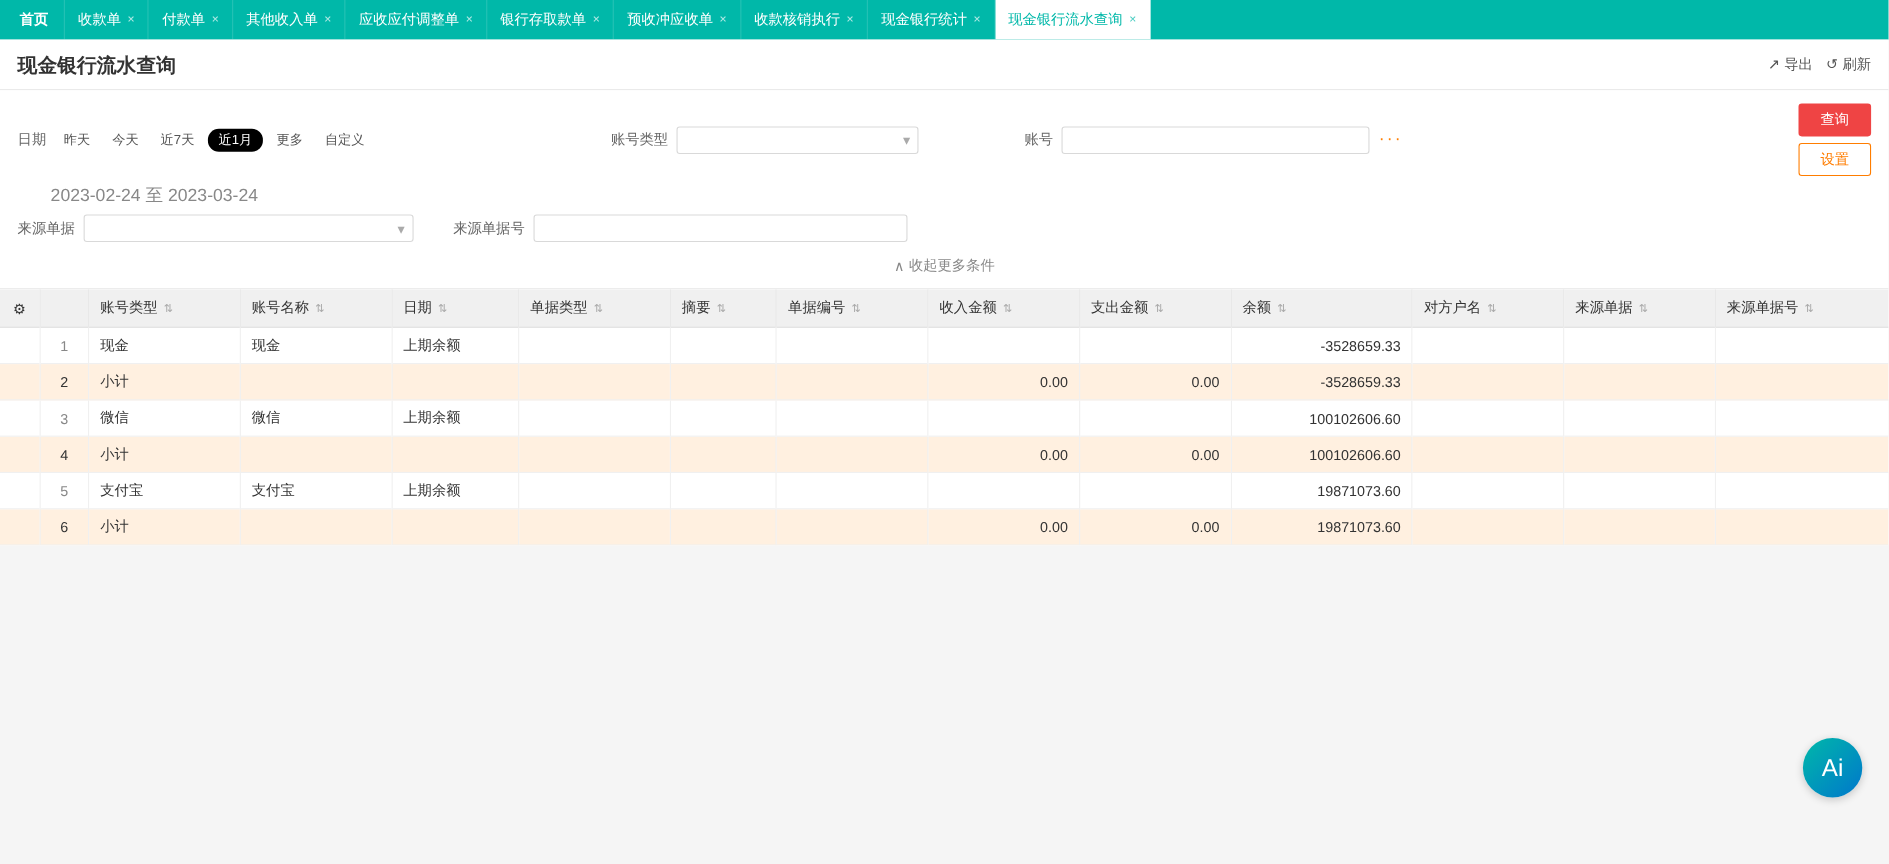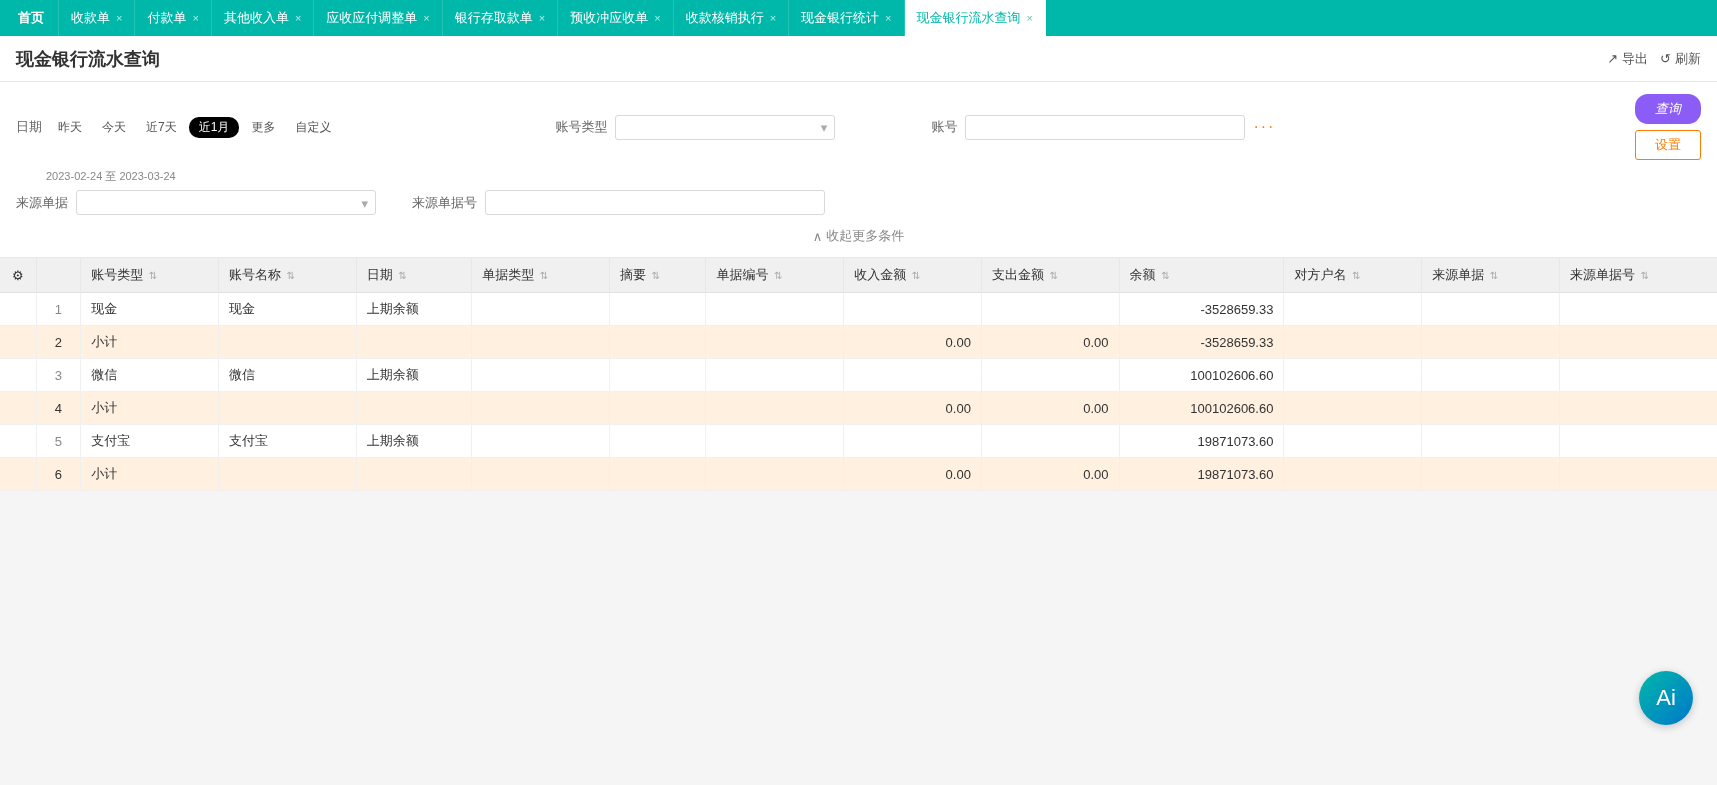--- a/index.html
+++ b/index.html
@@ -103,21 +103,21 @@
       color: #555;
       font-size: 12px;
     }
     .date-btn.active {
       background: #000000;
       color: #fff;
       border-radius: 10px;
       padding: 2px 10px;
     }
     .date-range {
-      font-size: 11px;
+      font-size: 16px;
       color: #888;
       margin-top: 2px;
     }
     .filter-select {
       border: 1px solid #d9d9d9;
       border-radius: 3px;
       padding: 4px 28px 4px 8px;
       min-width: 160px;
       color: #555;
       background: #fff;
@@ -145,28 +145,27 @@
       min-width: 200px;
       color: #555;
     }
     .dots-btn {
       color: #ff7d00;
       cursor: pointer;
       font-size: 16px;
       letter-spacing: 2px;
     }
     .query-btn {
-      background: #8b5cf6;
+      background: #ef4444;
       color: #fff;
       border: none;
-      border-radius: 13px;
+      border-radius: 3px;
       padding: 6px 20px;
       cursor: pointer;
       font-size: 13px;
-      font-style: italic;
     }
     .settings-btn {
       background: #fff;
       color: #ff7d00;
       border: 1px solid #ff7d00;
       border-radius: 3px;
       padding: 5px 4px;
       cursor: pointer;
       font-size: 13px;
     }

